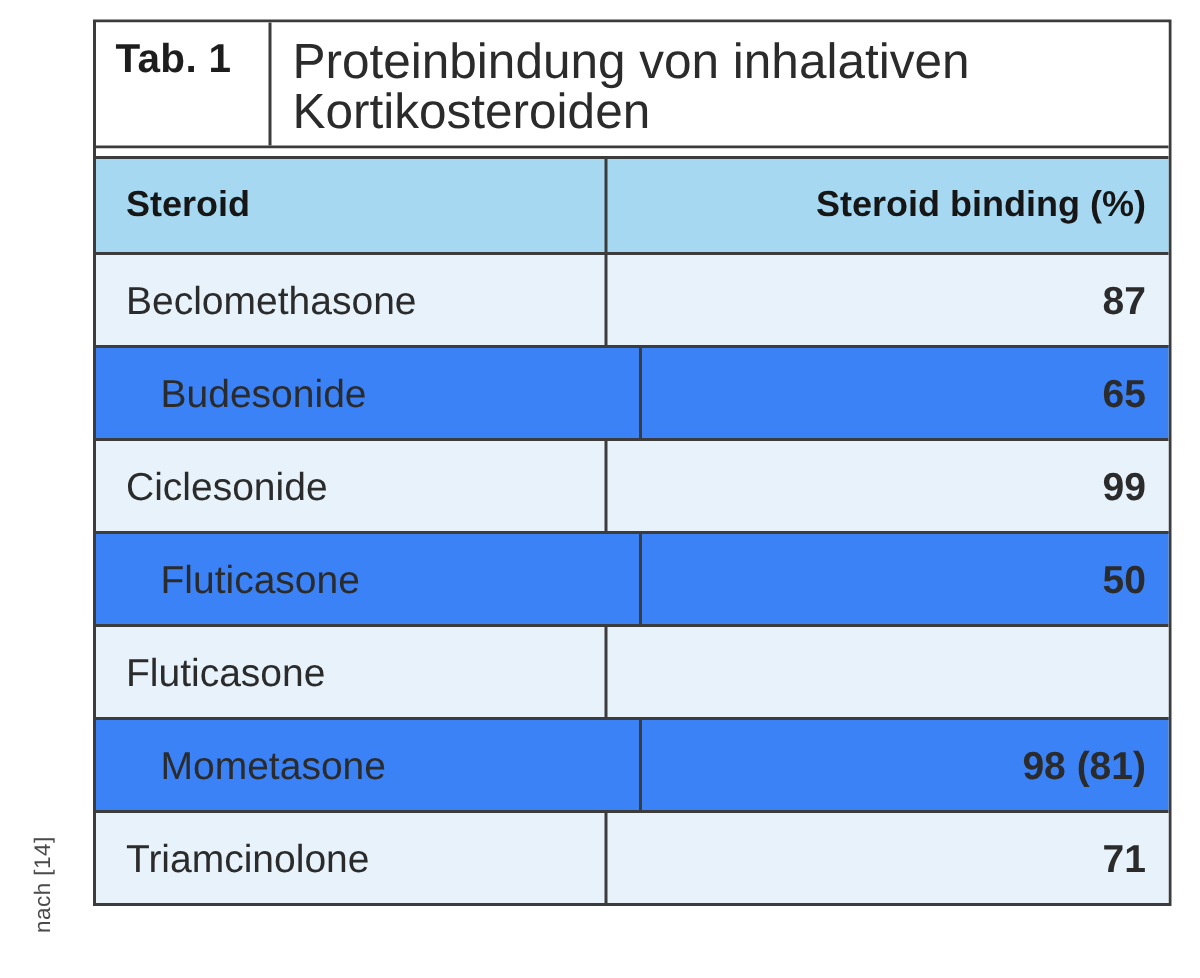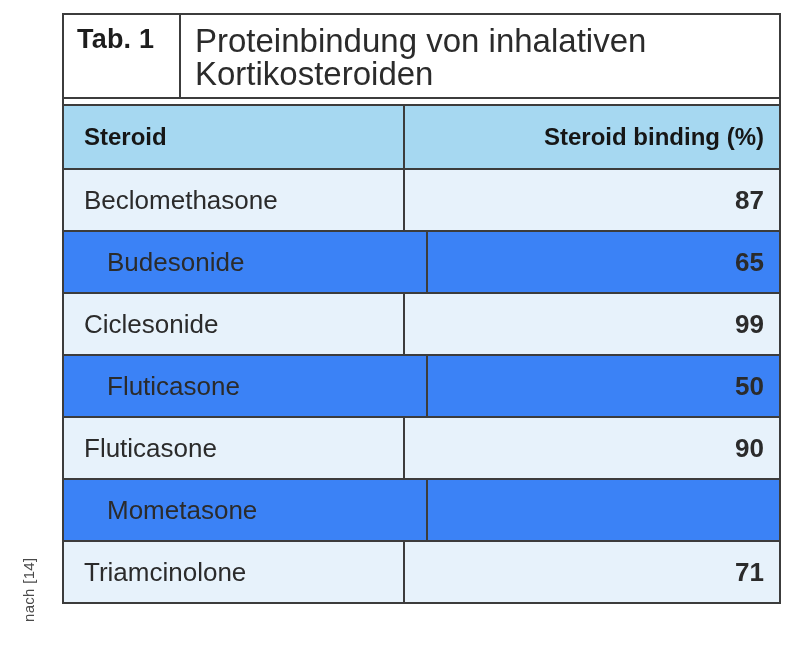--- a/index.html
+++ b/index.html
@@ -137,25 +137,25 @@
     <div class="cell-right">99</div>
   </div>
 
   <div class="trow row-shade">
     <div class="cell-left">Fluticasone</div>
     <div class="cell-right">50</div>
   </div>
 
   <div class="trow row-plain">
     <div class="cell-left">Fluticasone</div>
-    <div class="cell-right">90</div>
   </div>
 
   <div class="trow row-shade">
     <div class="cell-left">Mometasone</div>
+    <div class="cell-right">98 (81)</div>
   </div>
 
   <div class="trow row-plain">
     <div class="cell-left">Triamcinolone</div>
     <div class="cell-right">71</div>
   </div>
 
 </div>
 
 </body></html>

